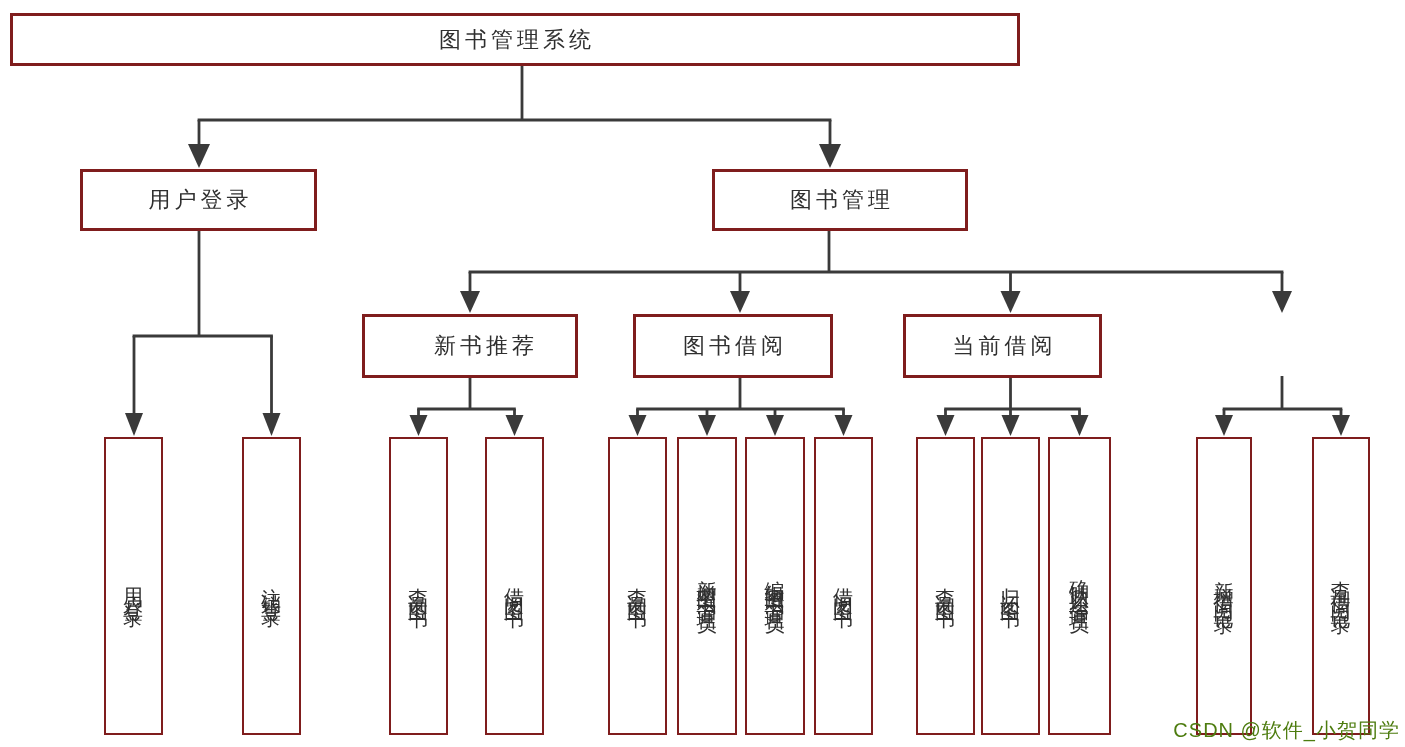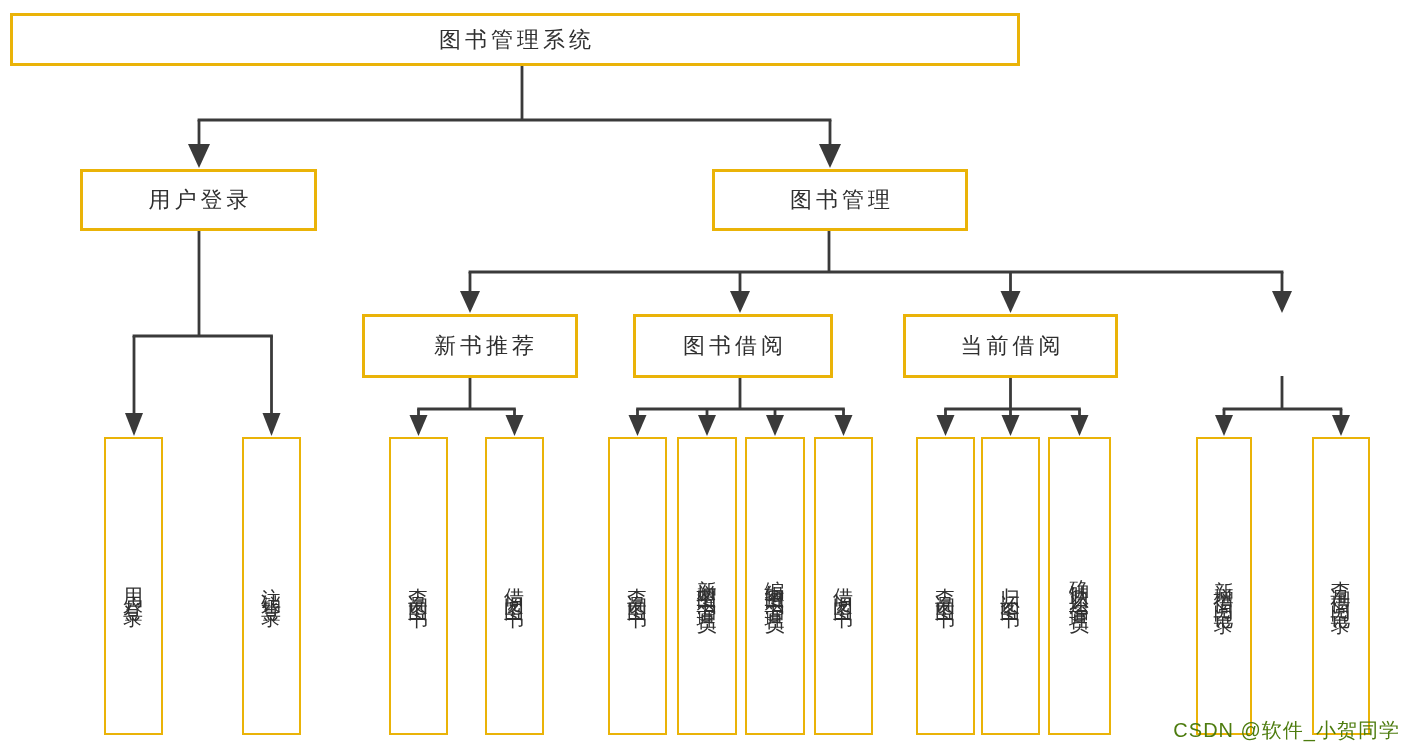--- a/index.html
+++ b/index.html
@@ -18,40 +18,40 @@
   #connectors {
     position: absolute;
     left: 0; top: 0;
     width: 1405px;
     height: 747px;
   }
   .box {
     position: absolute;
     box-sizing: border-box;
     background: #ffffff;
-    border: 3px solid #eab308;
+    border: 3px solid #7f1d1d;
     display: flex;
     align-items: center;
     justify-content: center;
     color: #2f2f2f;
   }
   .h-label {
     font-size: 22px;
     letter-spacing: 4px;
     font-weight: 500;
     white-space: nowrap;
     text-indent: 4px;
   }
   .root-box   { left: 10px;  top: 13px;  width: 1010px; height: 53px; }
   .l2-a       { left: 80px;  top: 169px; width: 237px;  height: 62px; }
   .l2-b       { left: 712px; top: 169px; width: 256px;  height: 62px; }
   .l3         { top: 314px; height: 64px; }
   .l3-1 { left: 362px;  width: 216px; padding-left: 28px; }
   .l3-2 { left: 633px;  width: 200px; }
-  .l3-3 { left: 903px;  width: 215px; }
+  .l3-3 { left: 903px;  width: 199px; }
   .l3-4 { left: 1174px; width: 216px; }
   .leaf {
     top: 437px;
     height: 298px;
     border-width: 2.5px;
   }
   .v-text {
     writing-mode: vertical-rl;
     font-size: 20px;
     line-height: 1.1;

